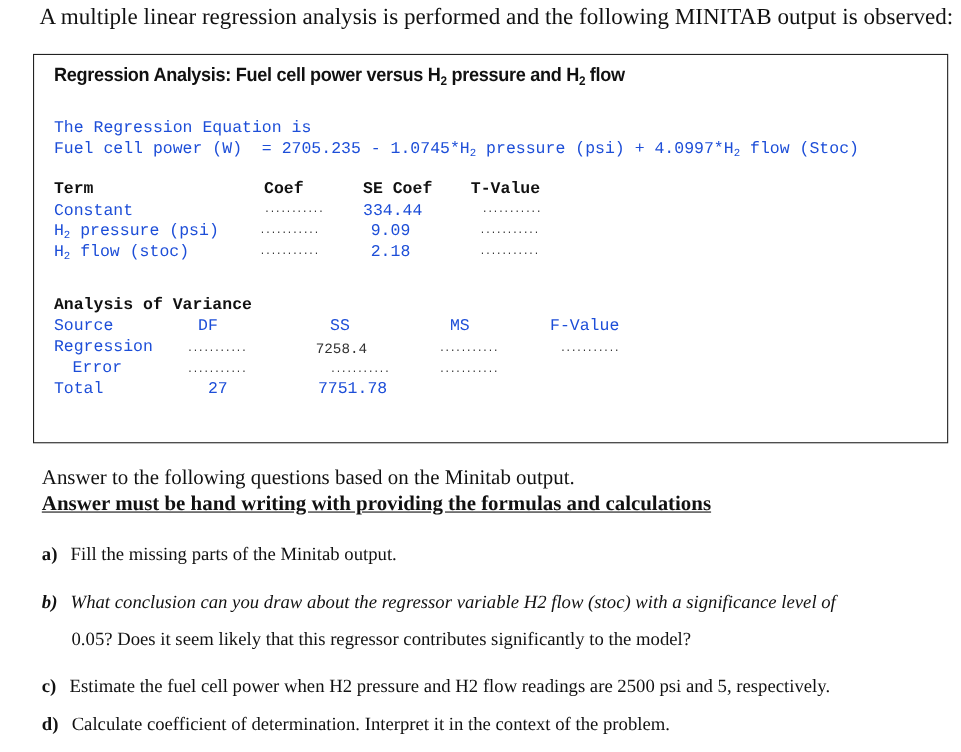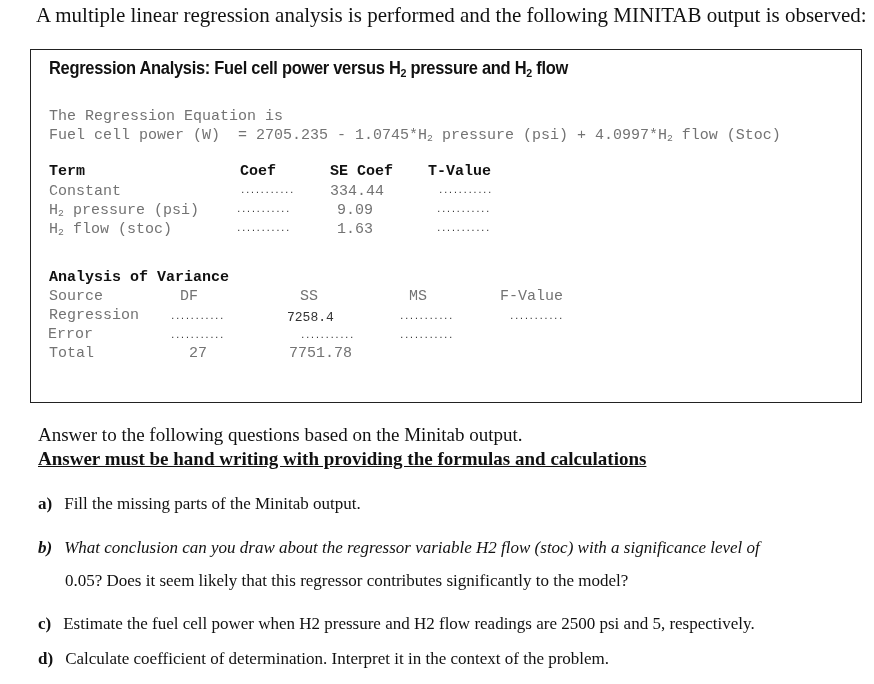--- a/index.html
+++ b/index.html
@@ -5,21 +5,21 @@
   html, body { margin:0; padding:0; background:#fff; }
   body { width:874px; height:684px; position:relative; overflow:hidden; color:#111; }
   .serif { font-family: "Liberation Serif", "DejaVu Serif", serif; }
   .mono { font-family: "Liberation Mono", "DejaVu Sans Mono", monospace; }
   .sans { font-family: "Liberation Sans", "DejaVu Sans", sans-serif; }
   .abs { position:absolute; white-space:nowrap; }
   #intro { left:36px; top:3px; font-size:21px; }
   #box { position:absolute; left:30px; top:49px; width:830px; height:352px; border:1px solid #222; }
   #box-title { left:49px; top:58px; font-size:17.5px; font-weight:bold; letter-spacing:-0.3px; transform:scaleX(0.94); transform-origin:left; }
   sub { font-size:0.65em; vertical-align:-0.25em; line-height:0; }
-  .m { font-size:15px; color:#737373; }
+  .m { font-size:15px; color:#1d4ed8; }
   .mb { font-size:15px; font-weight:bold; color:#111;text-align:right; }
   .dots { font-size:9px; letter-spacing:-0.5px; color:#333; }
   #ans1 { left:38px; top:424px; font-size:19px; }
   #ans2 { left:38px; top:448px; font-size:19px; font-weight:bold; text-decoration:underline; }
   .q { font-size:17px; }
   .ql { font-weight:bold; }
 </style>
 </head>
 <body>
 
@@ -43,39 +43,39 @@
   <div class="abs mono m" style="left:330px;top:183px;">334.44</div>
   <div class="abs mono dots" style="left:438px;top:186px;">...........</div>
 
   <div class="abs mono m" style="left:49px;top:202px;"><span>H</span><sub>2</sub><span style="white-space:pre;"> pressure (psi)</span></div>
   <div class="abs mono dots" style="left:236px;top:205px;">...........</div>
   <div class="abs mono m" style="left:337px;top:202px;">9.09</div>
   <div class="abs mono dots" style="left:436px;top:205px;">...........</div>
 
   <div class="abs mono m" style="left:49px;top:221px;"><span>H</span><sub>2</sub><span style="white-space:pre;"> flow (stoc)</span></div>
   <div class="abs mono dots" style="left:236px;top:224px;">...........</div>
-  <div class="abs mono m" style="left:337px;top:221px;">1.63</div>
+  <div class="abs mono m" style="left:337px;top:221px;">2.18</div>
   <div class="abs mono dots" style="left:436px;top:224px;">...........</div>
 </div>
 
 <div>
   <div class="abs mono mb" style="left:49px;top:269px;">Analysis of Variance</div>
   <div class="abs mono m" style="left:49px;top:288px;">Source</div>
   <div class="abs mono m" style="left:180px;top:288px;">DF</div>
   <div class="abs mono m" style="left:300px;top:288px;">SS</div>
   <div class="abs mono m" style="left:409px;top:288px;">MS</div>
   <div class="abs mono m" style="left:500px;top:288px;">F-Value</div>
 
   <div class="abs mono m" style="left:49px;top:307px;">Regression</div>
   <div class="abs mono dots" style="left:170px;top:312px;">...........</div>
   <div class="abs mono" style="left:287px;top:310px;font-size:13px;color:#333;">7258.4</div>
   <div class="abs mono dots" style="left:399px;top:312px;">...........</div>
   <div class="abs mono dots" style="left:509px;top:312px;">...........</div>
 
-  <div class="abs mono m" style="left:48px;top:326px;">Error</div>
+  <div class="abs mono m" style="left:66px;top:326px;">Error</div>
   <div class="abs mono dots" style="left:170px;top:331px;">...........</div>
   <div class="abs mono dots" style="left:300px;top:331px;">...........</div>
   <div class="abs mono dots" style="left:399px;top:331px;">...........</div>
 
   <div class="abs mono m" style="left:49px;top:345px;">Total</div>
   <div class="abs mono m" style="left:189px;top:345px;">27</div>
   <div class="abs mono m" style="left:289px;top:345px;">7751.78</div>
 </div>
 
 <div class="abs serif" id="ans1">Answer to the following questions based on the Minitab output.</div>

